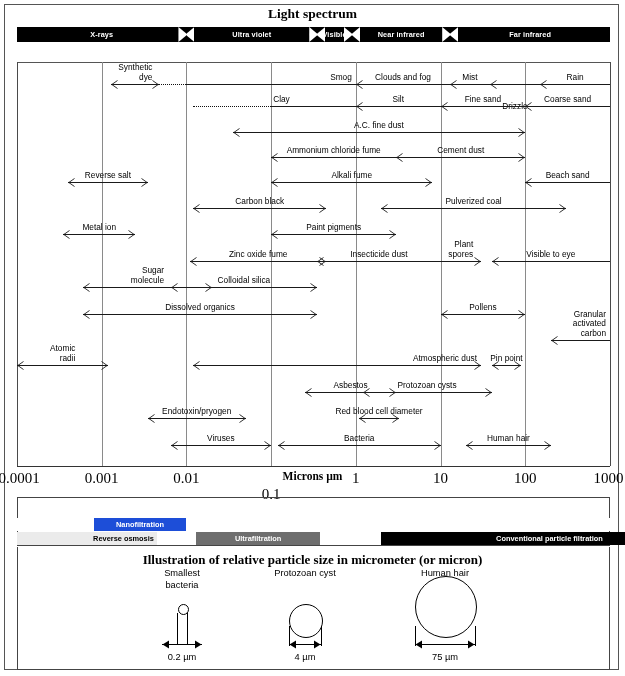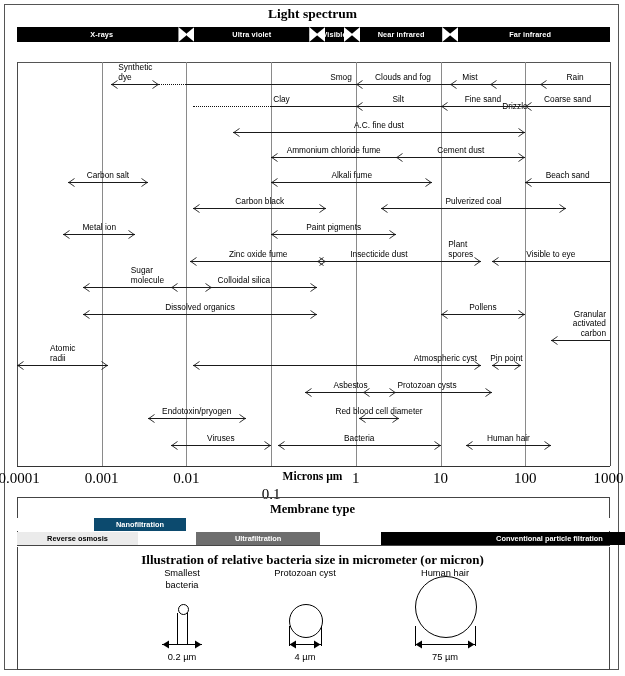--- a/index.html
+++ b/index.html
@@ -25,21 +25,21 @@
   #plot .vline{position:absolute;top:0;width:1px;height:404px;background:#8a8a8a;}
   #plot .vline.strong{background:#4a4a4a;}
   .axis-top{position:absolute;left:17px;top:62px;width:593px;height:1px;background:#555;}
   .axis-bottom{position:absolute;left:17px;top:466px;width:593px;height:1px;background:#333;}
 
   
   .arow{position:absolute;height:0;}
   .aline{position:absolute;top:0;height:1px;background:#1a1a1a;}
   .ahead{position:absolute;top:-4px;width:7px;height:9px;overflow:hidden;}
   .ahead svg{display:block;}
-  .alabel{position:absolute;font-size:8.3px;color:#000;white-space:nowrap;text-align:left;
+  .alabel{position:absolute;font-size:8.3px;color:#000;white-space:nowrap;text-align:right;
       line-height:9.5px;}
   .dotted{position:absolute;top:0;height:0;border-top:1px dotted #111;}
 
   
   .ticklab{position:absolute;font-family:Liberation Serif, serif;font-size:15px;color:#000;
       text-align:center;white-space:nowrap;}
   #microns{position:absolute;left:0;top:470px;width:625px;text-align:center;
       font-family:"Liberation Serif",serif;font-weight:bold;font-size:11.5px;}
 
   
@@ -273,21 +273,21 @@
           <svg width="7" height="9" viewBox="0 0 7 9">
             <polyline points="6.5,0.5 0.8,4.5 6.5,8.5" fill="none" stroke="#1a1a1a" stroke-width="0.9"></polyline>
           </svg>
         </div>
         <div class="ahead" style="left: 123.805px;">
           <svg width="7" height="9" viewBox="0 0 7 9">
             <polyline points="0.5,0.5 6.2,4.5 0.5,8.5" fill="none" stroke="#1a1a1a" stroke-width="0.9"></polyline>
           </svg>
         </div>
         <div class="alabel" style="top: -11.5px; left: 90.9039px; transform: translateX(-50%);">
-          <div>Carbon salt</div>
+          <div>Reverse salt</div>
         </div>
       </div>
       <div class="arow" style="left: 0px; top: 146px; width: 100%;">
         <div class="aline" style="left: 176.136px; width: 133.343px;"></div>
         <div class="ahead" style="left: 176.136px;">
           <svg width="7" height="9" viewBox="0 0 7 9">
             <polyline points="6.5,0.5 0.8,4.5 6.5,8.5" fill="none" stroke="#1a1a1a" stroke-width="0.9"></polyline>
           </svg>
         </div>
         <div class="ahead" style="left: 302.479px;">
@@ -498,21 +498,21 @@
           <svg width="7" height="9" viewBox="0 0 7 9">
             <polyline points="6.5,0.5 0.8,4.5 6.5,8.5" fill="none" stroke="#1a1a1a" stroke-width="0.9"></polyline>
           </svg>
         </div>
         <div class="ahead" style="left: 456.99px;">
           <svg width="7" height="9" viewBox="0 0 7 9">
             <polyline points="0.5,0.5 6.2,4.5 0.5,8.5" fill="none" stroke="#1a1a1a" stroke-width="0.9"></polyline>
           </svg>
         </div>
         <div class="alabel" style="top: -11.5px; left: 459.99px; transform: translateX(-100%); text-align: right;">
-          <div>Atmospheric cyst</div>
+          <div>Atmospheric dust</div>
         </div>
       </div>
       <div class="arow" style="left: 0px; top: 303px; width: 100%;">
         <div class="aline" style="left: 474.575px; width: 29.8349px;"></div>
         <div class="ahead" style="left: 474.575px;">
           <svg width="7" height="9" viewBox="0 0 7 9">
             <polyline points="6.5,0.5 0.8,4.5 6.5,8.5" fill="none" stroke="#1a1a1a" stroke-width="0.9"></polyline>
           </svg>
         </div>
         <div class="ahead" style="left: 497.409px;">
@@ -644,37 +644,36 @@
       <div class="ticklab" style="left: 186.429px; top: 470px; transform: translateX(-50%);">0.01</div>
       <div class="ticklab" style="left: 271.143px; top: 470px; transform: translateX(-50%); margin-top: 16px;">0.1</div>
       <div class="ticklab" style="left: 355.857px; top: 470px; transform: translateX(-50%);">1</div>
       <div class="ticklab" style="left: 440.571px; top: 470px; transform: translateX(-50%);">10</div>
       <div class="ticklab" style="left: 525.286px; top: 470px; transform: translateX(-50%);">100</div>
       <div class="ticklab" style="left: 610px; top: 470px; transform: translateX(-55%);">1000</div>
     </div>
   <div id="microns">Microns µm</div>
 
   <div id="memb-box"></div>
-  <div id="membrane-title">Membrane type</div>
   <div id="memb-row1">
       <div class="mseg" style="left: 0px; width: 76.5046px; background: rgb(255, 255, 255); color: rgb(0, 0, 0);"></div>
-      <div class="mseg" style="left: 76.5046px; width: 92.9239px; background: #0c4a6e; color: rgb(255, 255, 255);">Nanofiltration</div>
+      <div class="mseg" style="left: 76.5046px; width: 92.9239px; background: #1d4ed8; color: rgb(255, 255, 255);">Nanofiltration</div>
       <div class="mseg" style="left: 169.429px; width: 135.717px; background: rgb(255, 255, 255); color: rgb(0, 0, 0);"></div>
       <div class="mseg" style="left: 463.99px; width: 129.01px; background: rgb(255, 255, 255); color: rgb(0, 0, 0);"></div>
     </div>
   <div id="memb-row2">
-      <div class="mseg" style="left: 0px; width: 121px; background: rgb(235, 235, 235); color: rgb(0, 0, 0);">Reverse osmosis</div>
+      <div class="mseg" style="left: 0px; width: 133px; background: rgb(235, 235, 235); color: rgb(0, 0, 0); padding-left: 40px;">Reverse osmosis</div>
       <div class="mseg" style="left: 140.051px; width: 39.0305px; background: rgb(255, 255, 255); color: rgb(0, 0, 0);"></div>
       <div class="mseg" style="left: 179.081px; width: 124.178px; background: rgb(110, 110, 110); color: rgb(255, 255, 255);">Ultrafiltration</div>
       <div class="mseg" style="left: 303.259px; width: 42.3061px; background: rgb(255, 255, 255); color: rgb(0, 0, 0);"></div>
       <div class="mseg" style="left: 364px; width: 241px; background: rgb(0, 0, 0); color: rgb(255, 255, 255); padding-left: 48px;">Conventional particle filtration</div>
     </div>
 
   <div id="illus-box"></div>
-  <div id="illus-title">Illustration of relative bacteria size in micrometer (or micron)</div>
+  <div id="illus-title">Illustration of relative particle size in micrometer (or micron)</div>
   <div id="illus">
       <div class="ill-item" style="left: 102px; top: 568px; width: 160px;">
         <div class="ill-name">
           <div>Smallest</div>
           <div>bacteria</div>
         </div>
       </div>
       <div class="ill-circle" style="width: 9px; height: 9px; left: 177.5px; top: 604px;"></div>
       <div class="ill-tick" style="left: 177px; top: 613px; height: 31px;"></div>
       <div class="ill-tick" style="left: 187px; top: 613px; height: 31px;"></div>

